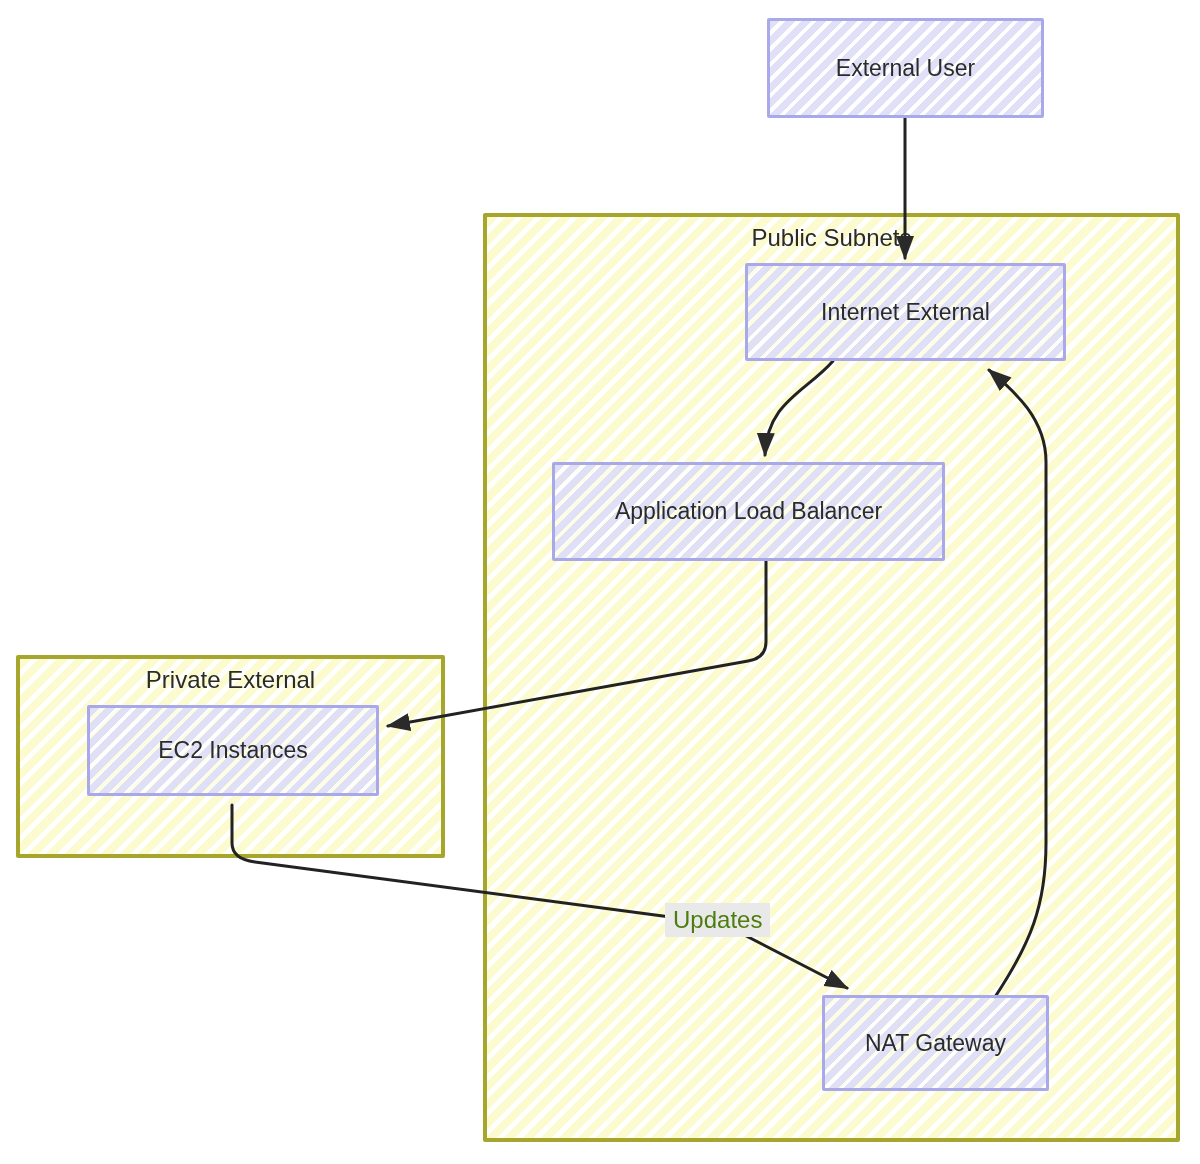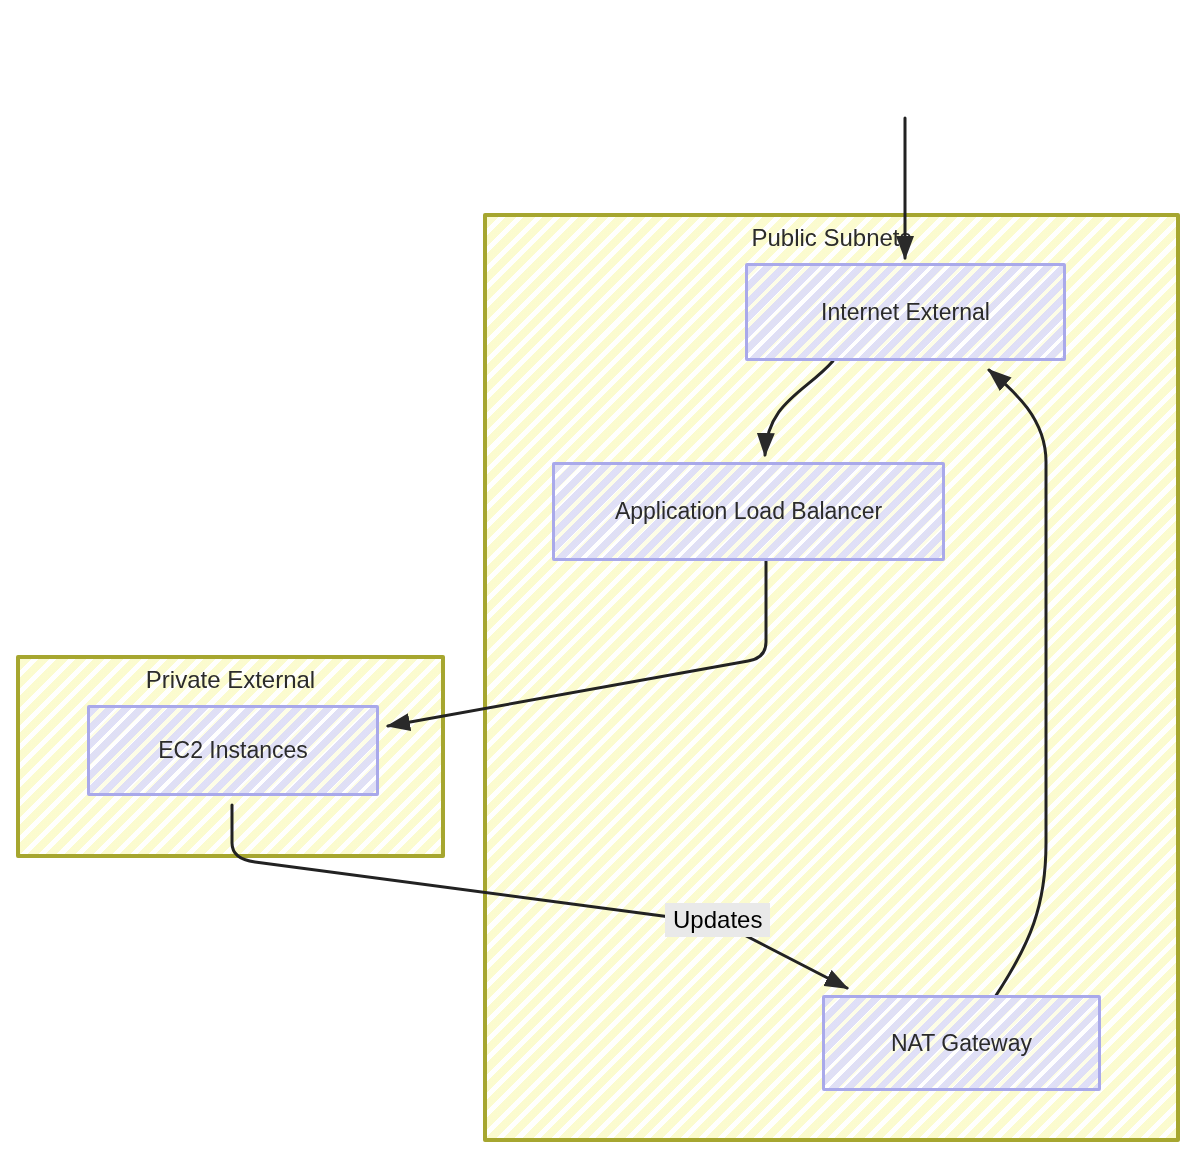--- a/index.html
+++ b/index.html
@@ -75,28 +75,28 @@
     justify-content: center;
     z-index: 3;
     font-size: 23px;
     color: #2b2b2b;
     white-space: nowrap;
   }
   .node-external-user { left: 767px; top: 18px;  width: 277px; height: 100px; }
   .node-igw           { left: 745px; top: 263px; width: 321px; height: 98px; }
   .node-alb           { left: 552px; top: 462px; width: 393px; height: 99px; }
   .node-ec2           { left: 87px;  top: 705px; width: 292px; height: 91px; justify-content: center; }
-  .node-nat           { left: 822px; top: 995px; width: 279px; height: 96px; }
+  .node-nat           { left: 822px; top: 995px; width: 227px; height: 96px; }
   
   .edge-label {
     position: absolute;
     left: 665px;
     top: 903px;
     background: #e9e9e9;
-    color: #000000;
+    color: #4d7c0f;
     font-size: 24px;
     padding: 3px 8px;
     z-index: 4;
     white-space: nowrap;
   }
 </style>
 </head>
 <body>
 
 <div class="stage">
@@ -120,20 +120,23 @@
 
     <path class="edge" marker-end="url(#arrow)" d="M833,361 C806,392 767,402 765,455"></path>
 
     <path class="edge" marker-end="url(#arrow)" d="M766,560 L766,642 Q766,658 748,661 L388,726"></path>
 
     <path class="edge" marker-end="url(#arrow)" d="M232,805 L232,843 Q232,859 255,862 L723,924 L847,988"></path>
 
     <path class="edge" marker-end="url(#arrow)" d="M995,997 C1030,944 1046,906 1046,843 L1046,462 C1046,416 1010,388 989,370"></path>
   </svg>
 
+  <div class="node node-external-user">
+    <span>External User</span>
+  </div>
 
   <div class="node node-igw">
     <span>Internet External</span>
   </div>
 
   <div class="node node-alb">
     <span>Application Load Balancer</span>
   </div>
 
   <div class="node node-ec2">

